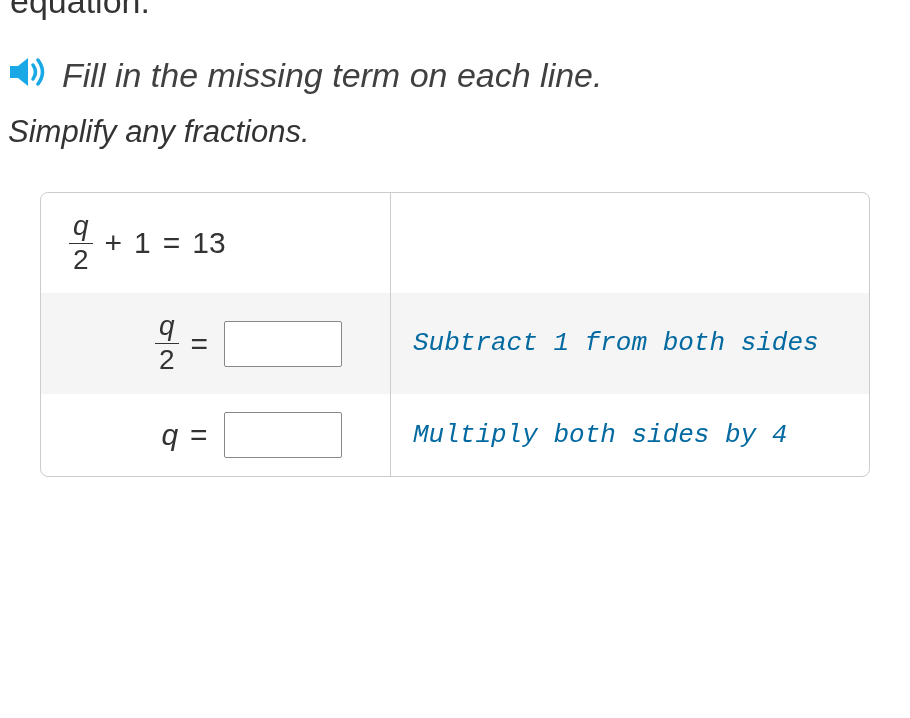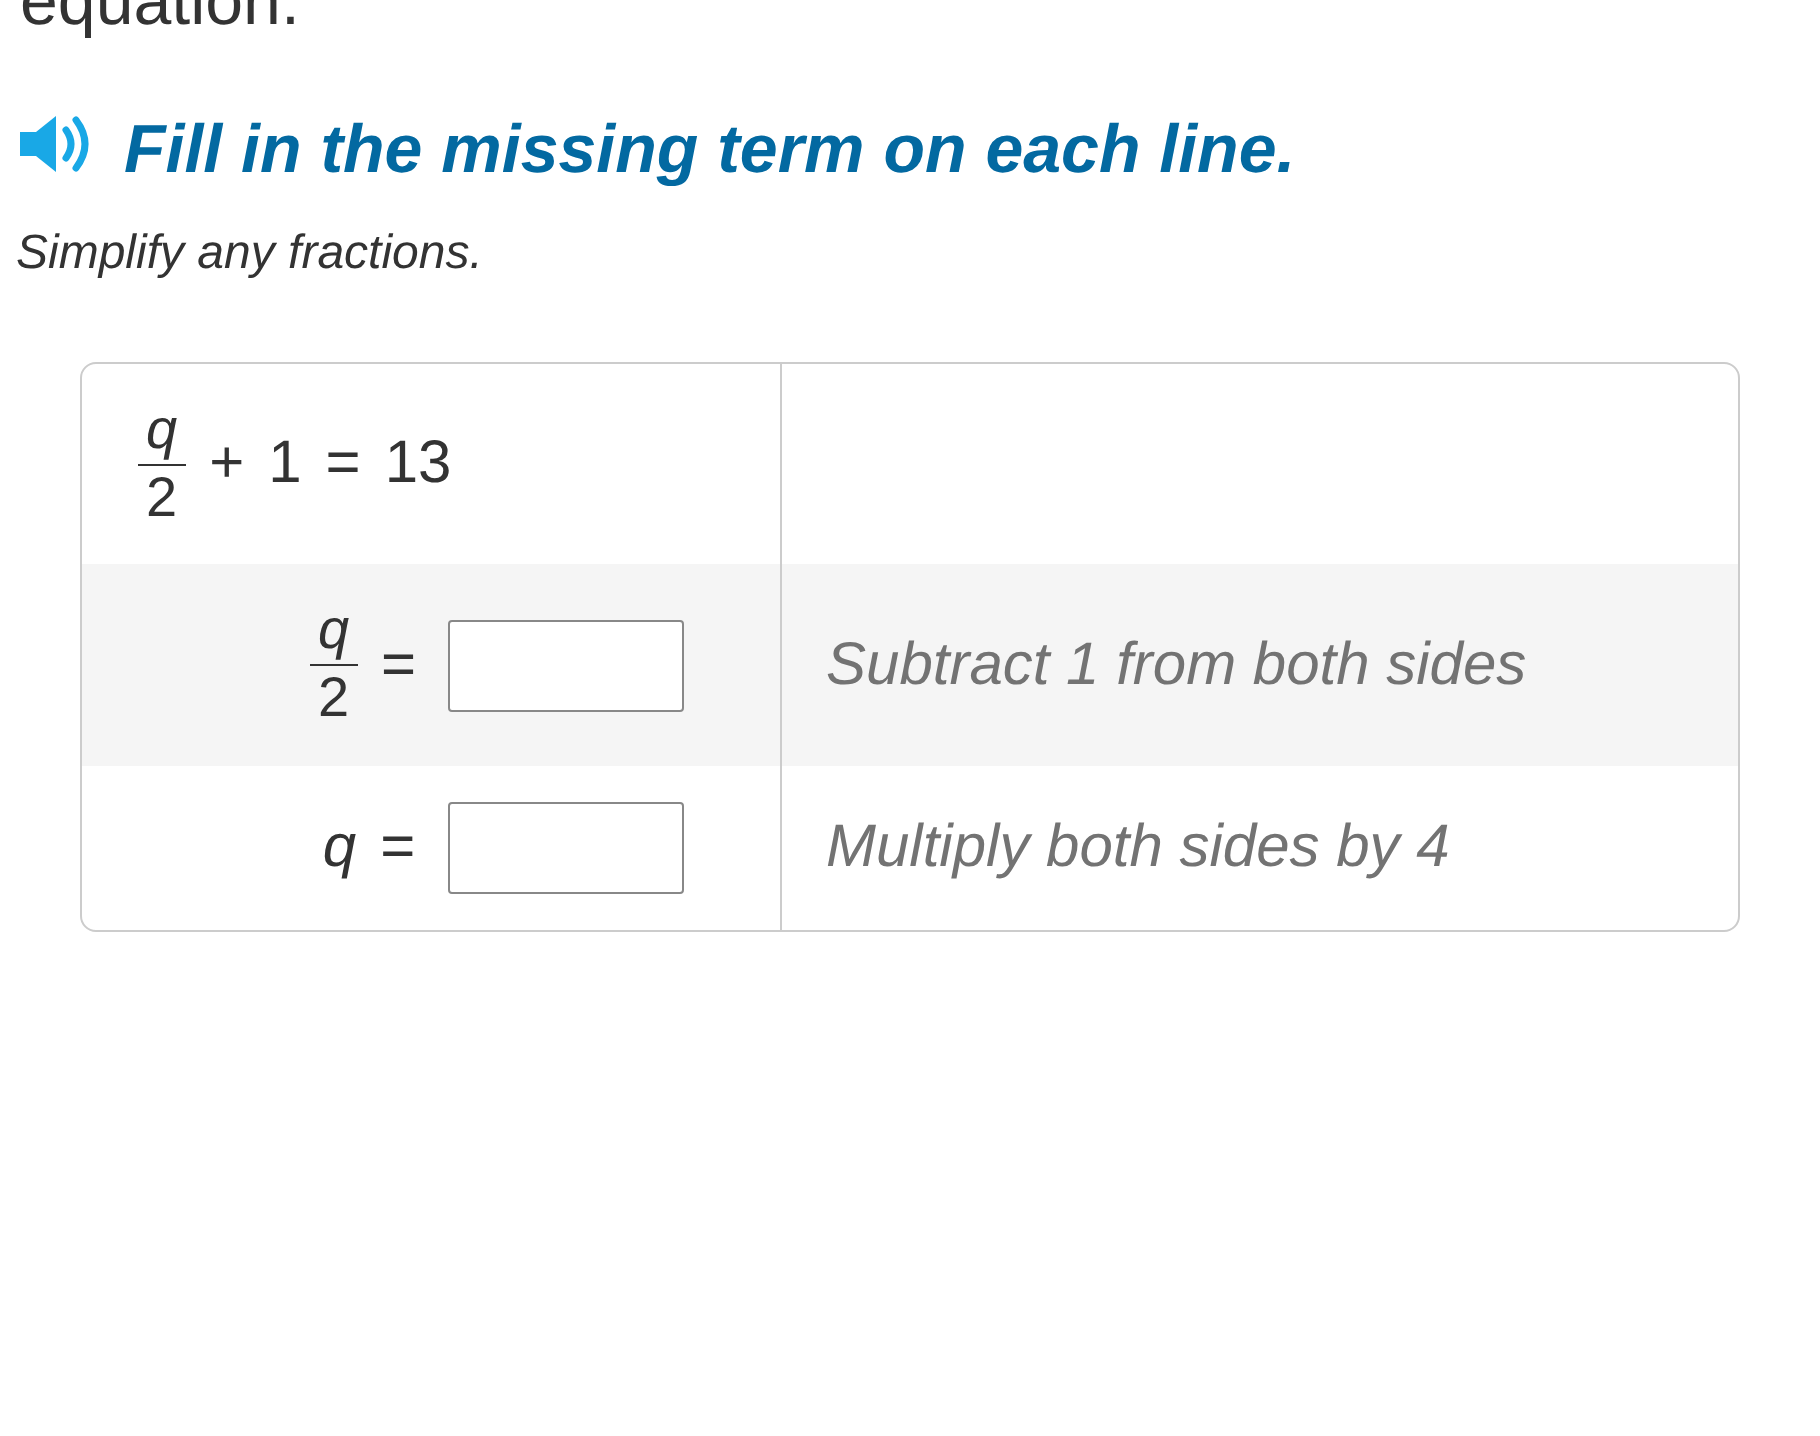--- a/index.html
+++ b/index.html
@@ -28,26 +28,25 @@
       margin-bottom: 6px;
     }
     .speaker-icon {
       margin-right: 14px;
       margin-top: 6px;
       flex-shrink: 0;
     }
     .instruction-text {
       font-size: 34px;
       font-style: italic;
-      color: #0369a1;
+      color: #404040;
       line-height: 1.55;
-      font-weight: bold;
     }
     .instruction-line2 {
-      font-size: 24px;
+      font-size: 31px;
       font-style: italic;
       color: #333333;
       line-height: 1.55;
       padding-left: 8px;
       margin-bottom: 36px;
     }
     .work-table {
       margin-left: 40px;
       border: 1px solid #cccccc;
       border-radius: 8px;
@@ -64,24 +63,25 @@
       display: table-cell;
       vertical-align: middle;
       padding: 18px 22px 18px 28px;
       width: 350px;
       border-right: 1px solid #cccccc;
     }
     .work-cell-right {
       display: table-cell;
       vertical-align: middle;
       padding: 16px 22px;
-      font-size: 30px;
+      font-size: 26px;
       font-style: italic;
-      color: #737373;
+      color: #0369a1;
       line-height: 1.4;
+      font-family: Liberation Mono, monospace;
     }
     .row-alt .work-cell-left,
     .row-alt .work-cell-right {
       background: #f5f5f5;
     }
     .equation {
       display: flex;
       align-items: center;
       font-size: 30px;
       color: #333333;

